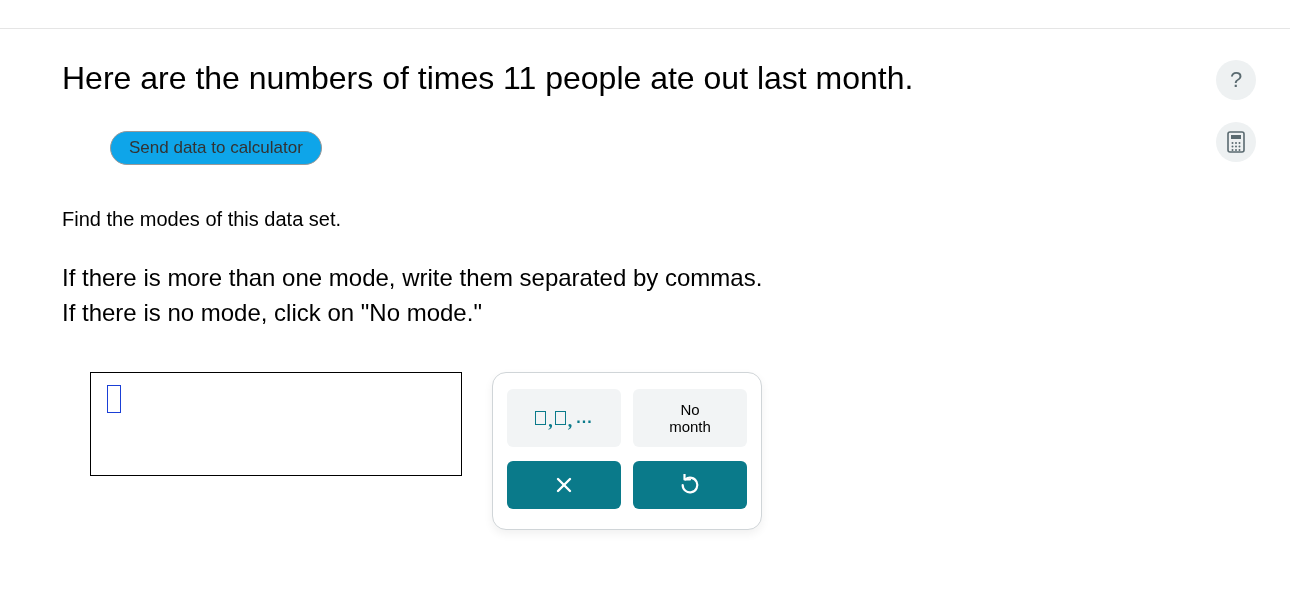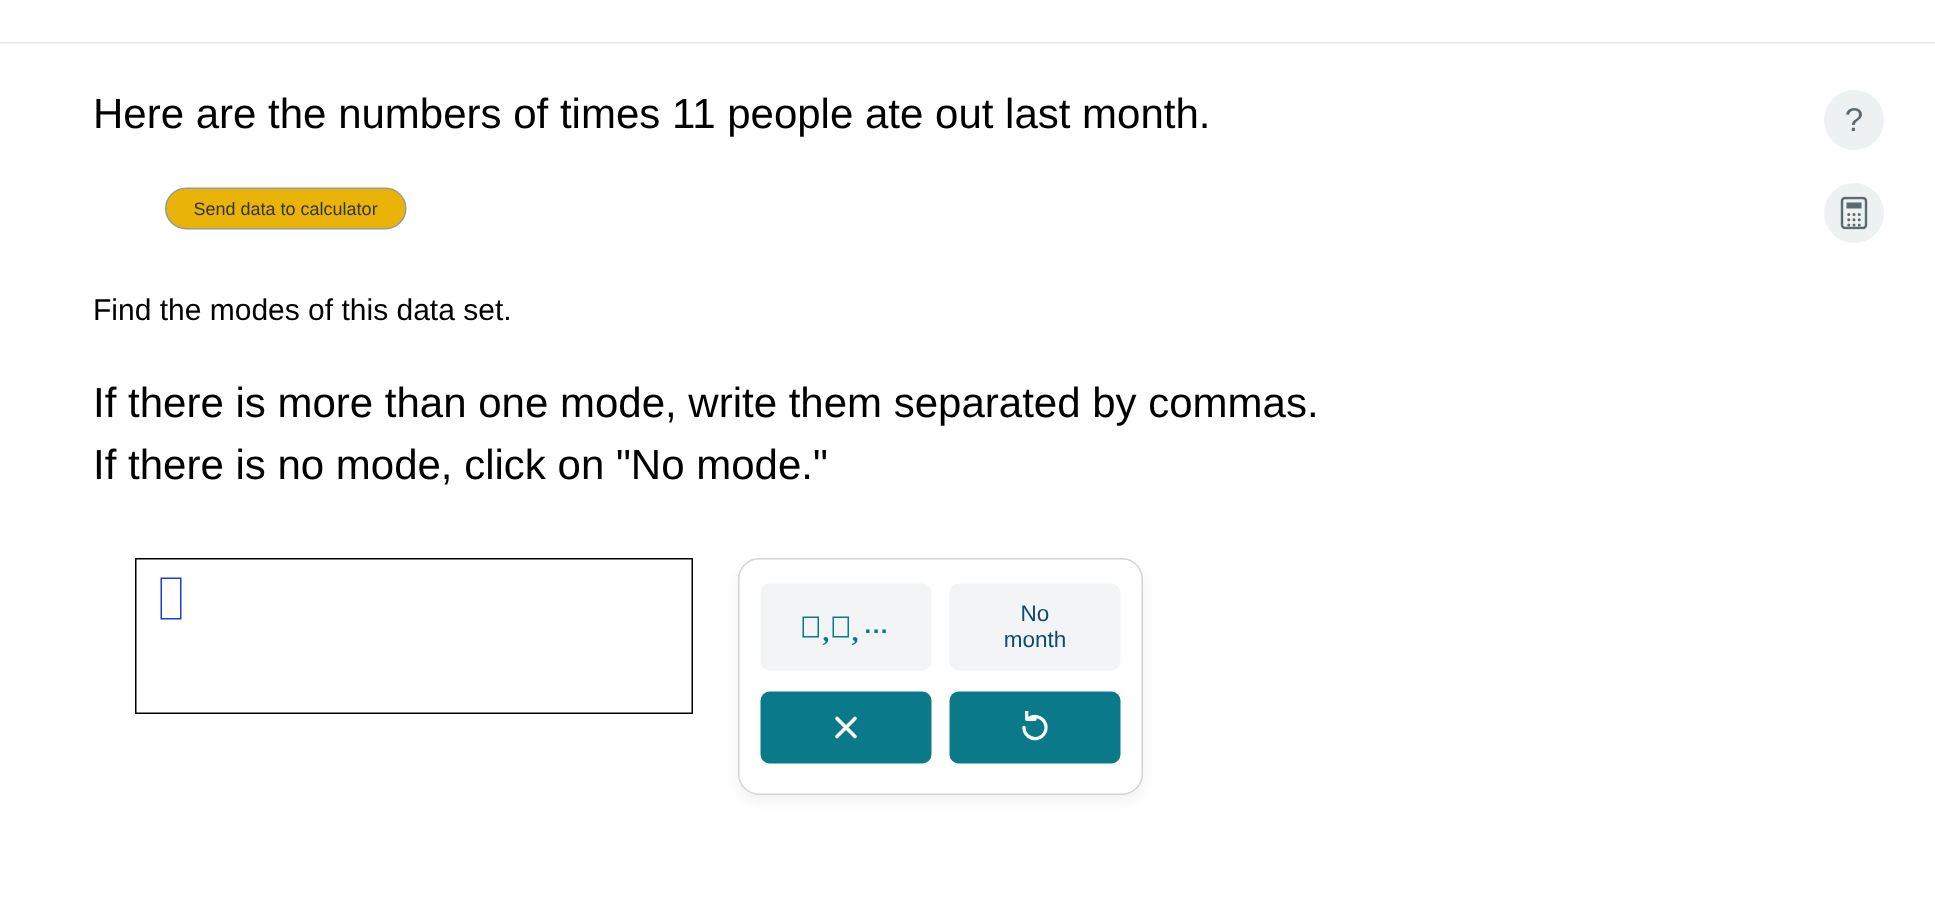--- a/index.html
+++ b/index.html
@@ -23,54 +23,54 @@
       height: 1px;
       background: #e5e5e5;
     }
     .content {
       position: absolute;
       top: 56px;
       left: 62px;
       right: 100px;
     }
     .prompt-line {
-      font-size: 28px;
+      font-size: 32px;
       color: #000;
       line-height: 1.4;
     }
     .data-section {
       margin-top: 18px;
       margin-left: 48px;
     }
     .data-values {
       font-family: "Times New Roman", Times, serif;
       font-size: 22px;
       color: #000;
     }
     .send-data-btn {
       margin-top: 12px;
       display: inline-block;
       padding: 6px 18px;
       border: 1px solid #999;
       border-radius: 20px;
-      background: #eab308;
-      font-size: 12px;
+      background: #0ea5e9;
+      font-size: 17px;
       color: #333;
       cursor: pointer;
       font-family: Verdana, Geneva, sans-serif;
     }
     .instruction-1 {
       margin-top: 40px;
       font-size: 20px;
       color: #000;
       line-height: 1.4;
     }
     .instruction-2 {
       margin-top: 28px;
-      font-size: 28px;
+      font-size: 24px;
       color: #000;
       line-height: 1.45;
     }
     .answer-row {
       margin-top: 42px;
       margin-left: 28px;
       display: flex;
       align-items: flex-start;
       gap: 30px;
     }
@@ -139,21 +139,21 @@
       margin: 0 1px;
       position: relative;
       top: 3px;
     }
     .list-placeholder .dots {
       font-size: 16px;
       margin-left: 2px;
       letter-spacing: 1px;
     }
     .no-mode-btn {
-      color: #0c4a6e;
+      color: #000000;
       flex-direction: column;
       line-height: 1.15;
       font-size: 15px;
       text-align: center;
     }
     .tool-btn-dark {
       flex: 1;
       height: 48px;
       background: #0a7a8a;
       border: none;

